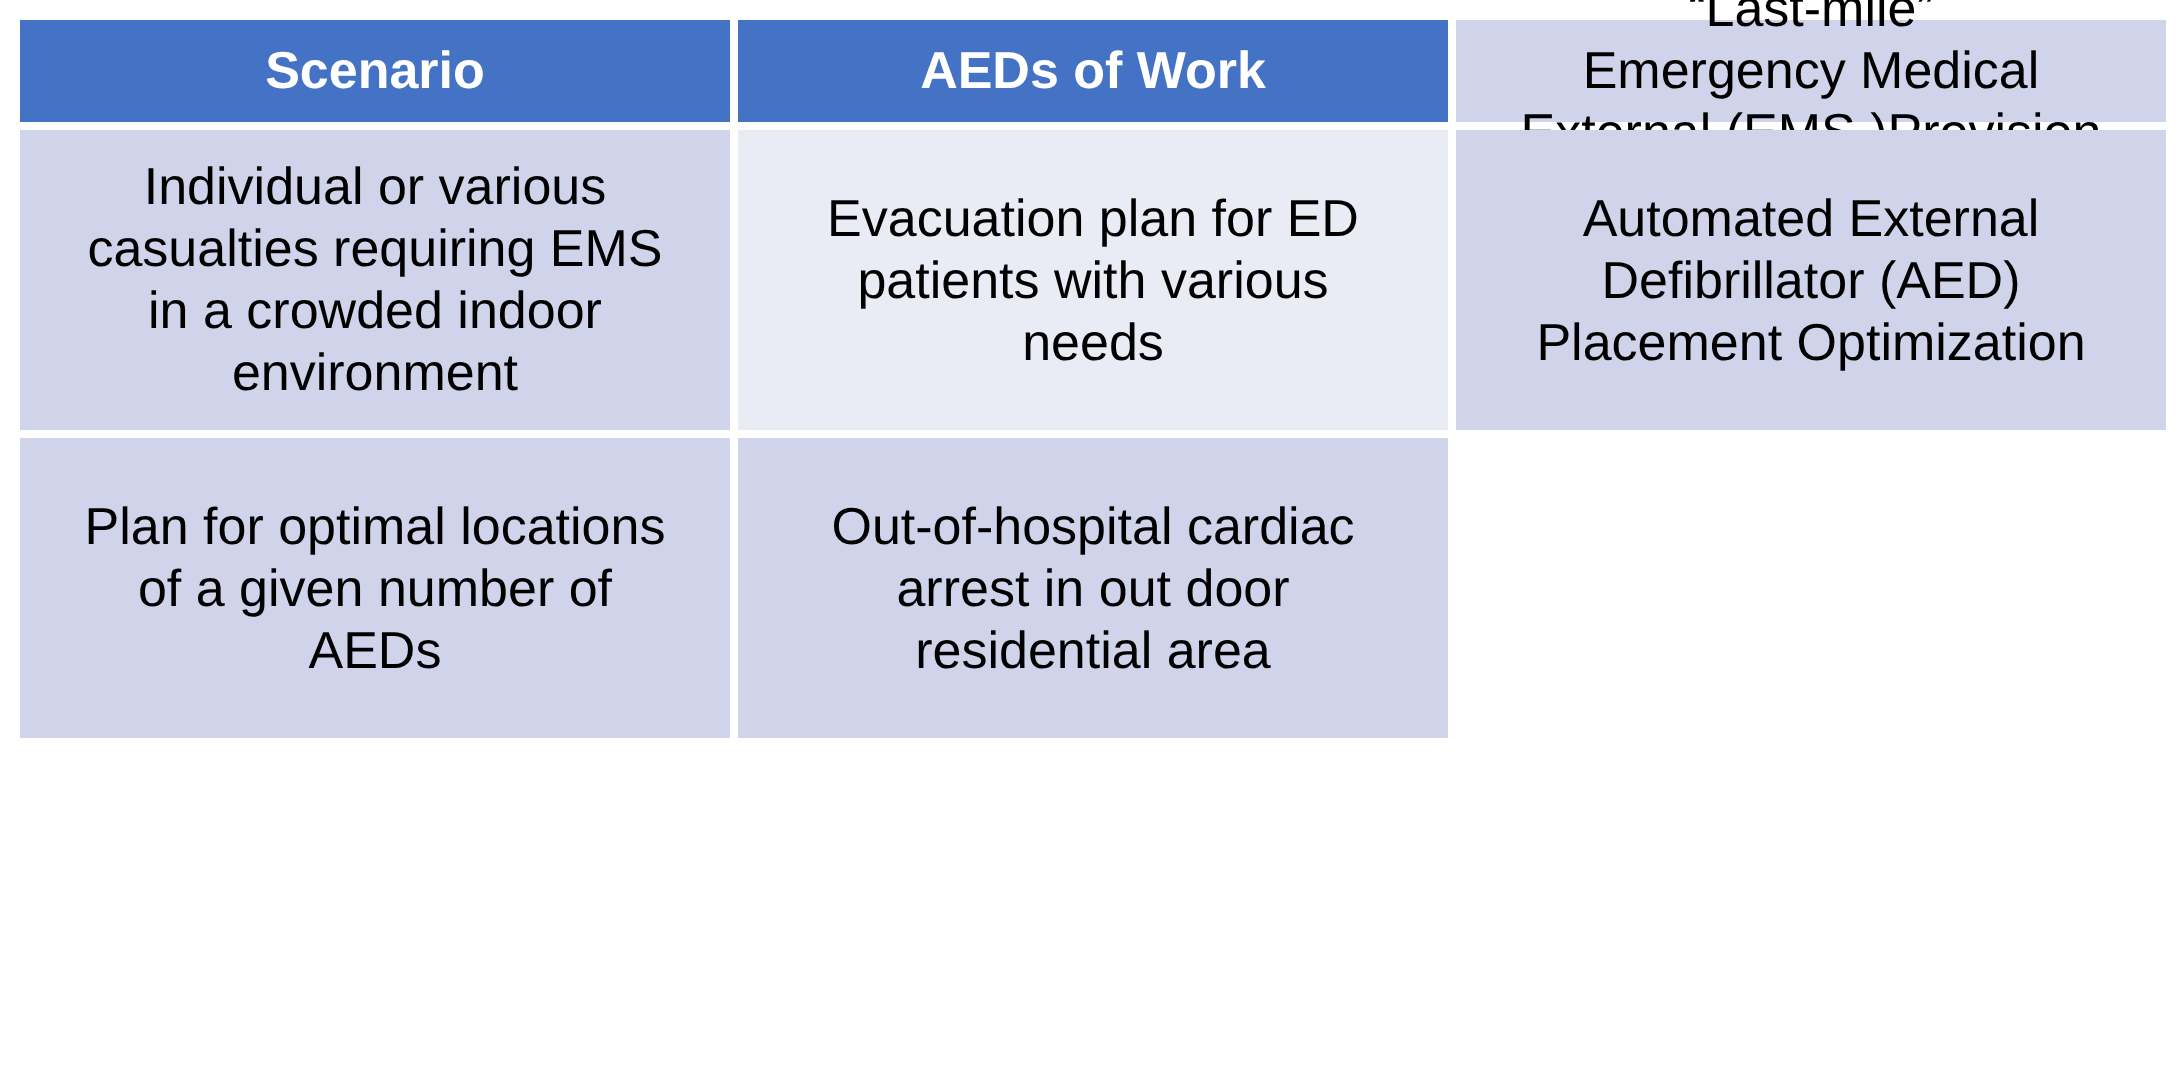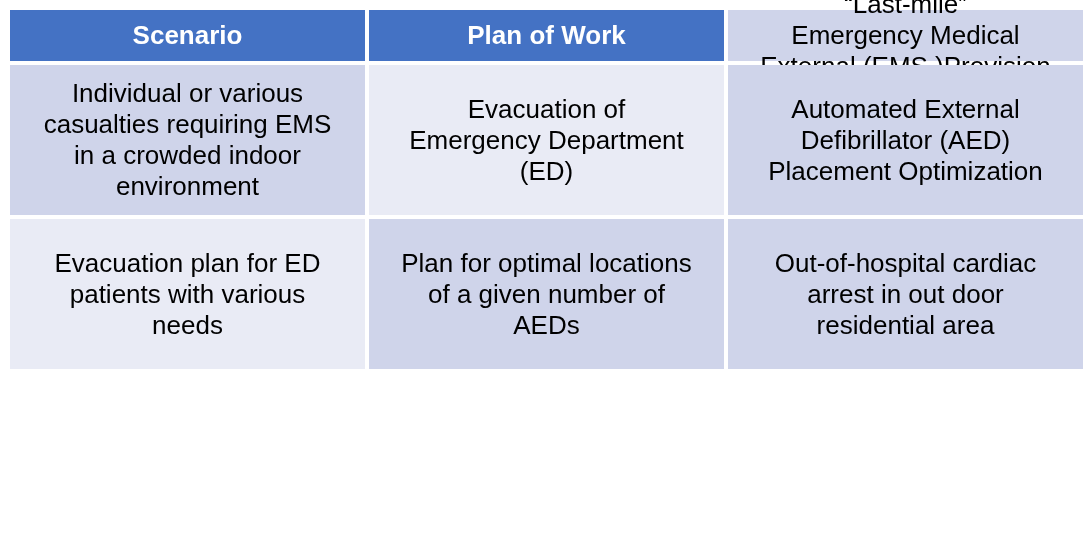--- a/index.html
+++ b/index.html
@@ -53,41 +53,38 @@
 </style>
 </head>
 <body>
 
 <div class="table-wrap">
 
   <div class="hcell">
     <span>Scenario</span>
   </div>
   <div class="hcell">
-    <span>Plan of Work</span>
+    <span>AEDs of Work</span>
   </div>
 
   <div class="cell band-dark">“Last-mile”
 Emergency Medical
 External (EMS )Provision</div>
   <div class="cell band-dark">Individual or various
 casualties requiring EMS
 in a crowded indoor
 environment</div>
 
-  <div class="cell band-light">Evacuation of
-Emergency Department
-(ED)</div>
+  <div class="cell band-light">Evacuation plan for ED
+patients with various
+needs</div>
+
   <div class="cell band-dark">Automated External
 Defibrillator (AED)
 Placement Optimization</div>
-
-  <div class="cell band-light">Evacuation plan for ED
-patients with various
-needs</div>
   <div class="cell band-dark">Plan for optimal locations
 of a given number of
 AEDs</div>
   <div class="cell band-dark">Out-of-hospital cardiac
 arrest in out door
 residential area</div>
 
 </div>
 
 </body></html>

